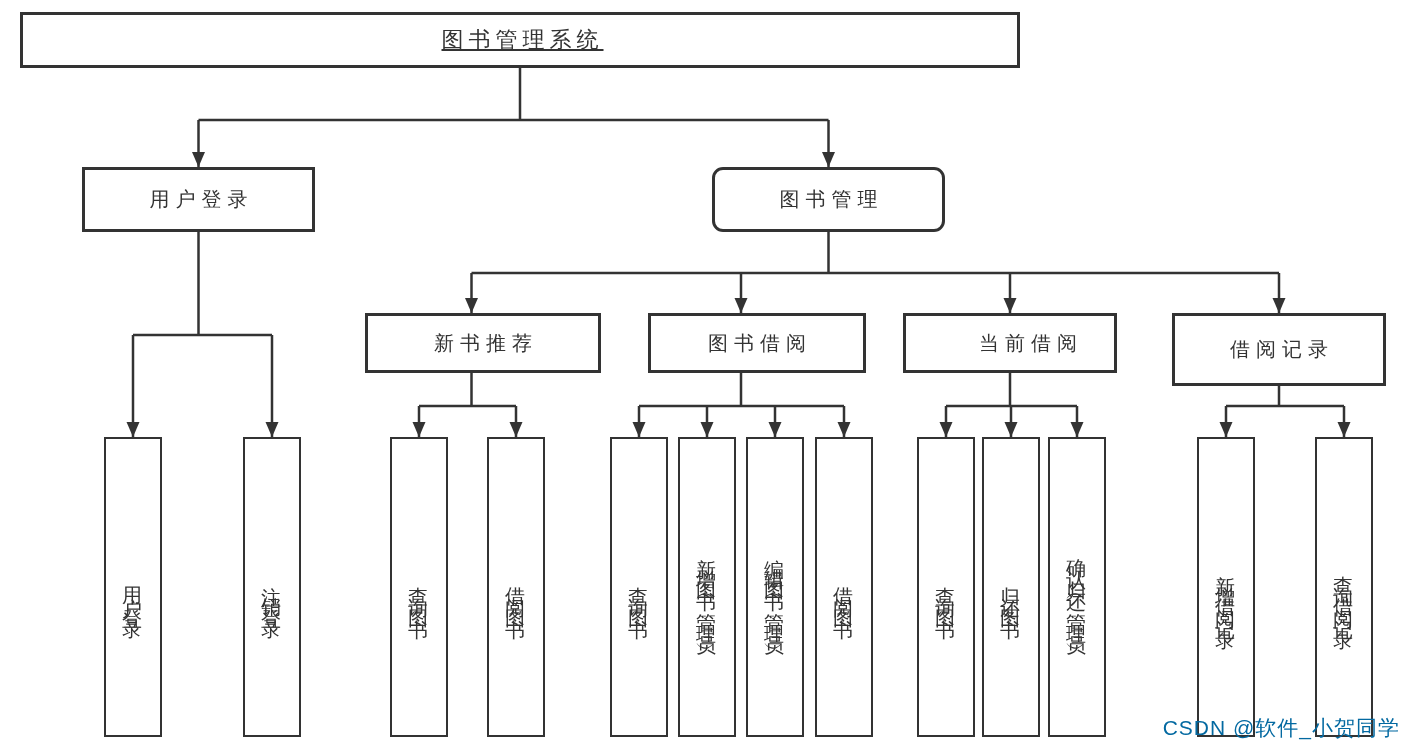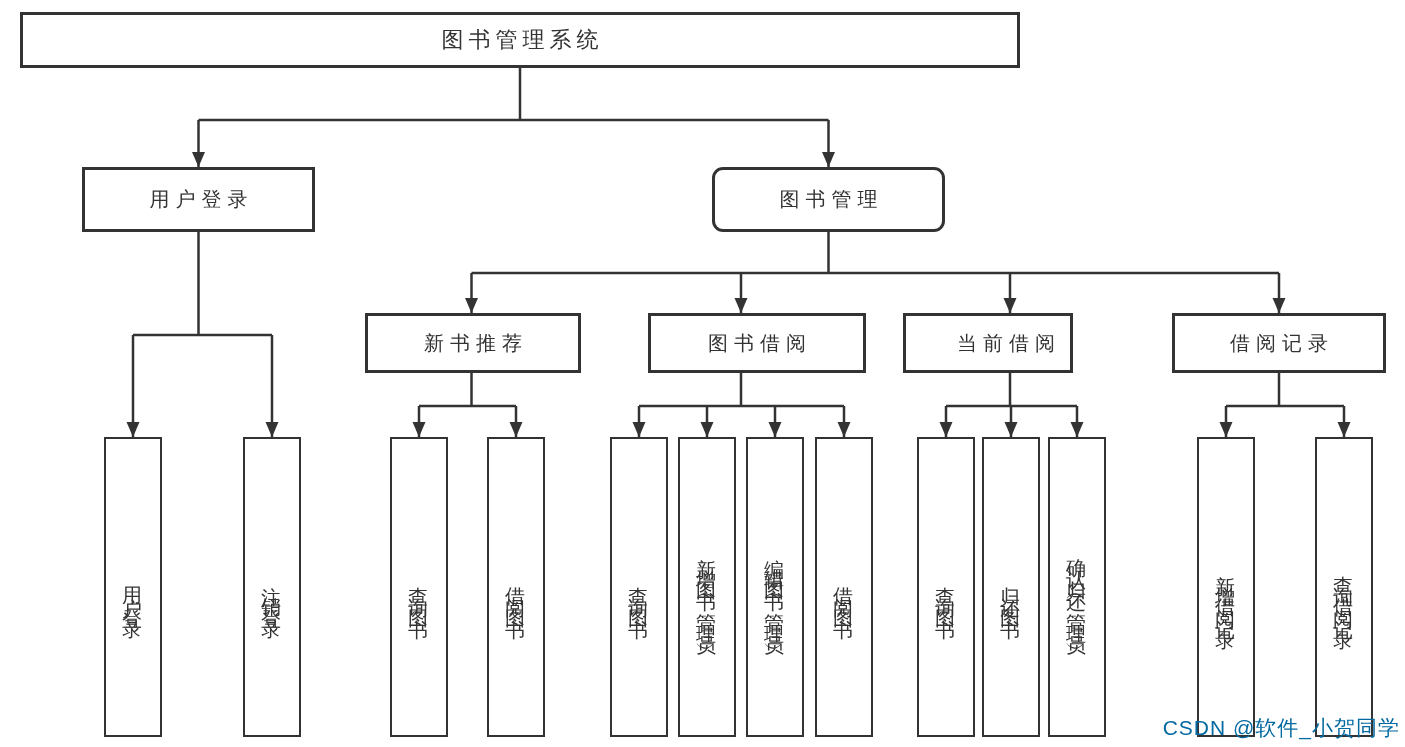--- a/index.html
+++ b/index.html
@@ -30,30 +30,30 @@
     align-items: center;
     justify-content: center;
     z-index: 2;
   }
   .hnode .lbl {
     font-size: 20px;
     letter-spacing: 6px;
     text-indent: 6px;
     white-space: nowrap;
   }
-  #n-root { left: 20px; top: 12px; width: 1000px; height: 56px; }
+  #n-root { left: 20px; top: 12px; width: 1000px; height: 56px; text-decoration: underline; }
   #n-root .lbl { font-size: 22px; letter-spacing: 5px; text-indent: 5px; }
   .l2 { border-width: 3px; }
   .l3 { border-width: 3px; }
   #n-login   { left: 82px;   top: 167px; width: 233px; height: 65px; }
   #n-mgmt    { left: 712px;  top: 167px; width: 233px; height: 65px; border-radius: 11px; }
-  #n-rec     { left: 365px;  top: 313px; width: 216px; height: 60px; }
+  #n-rec     { left: 365px;  top: 313px; width: 236px; height: 60px; }
   #n-borrow  { left: 632px;  top: 313px; width: 218px; height: 60px; margin-left: 16px; }
-  #n-current { left: 903px;  top: 313px; width: 170px; height: 60px; padding-left: 36px; }
-  #n-record  { left: 1172px; top: 313px; width: 214px; height: 60px; }
+  #n-current { left: 903px;  top: 313px; width: 214px; height: 60px; padding-left: 36px; }
+  #n-record  { left: 1172px; top: 313px; width: 214px; height: 73px; }
   .leaf {
     top: 437px;
     width: 58px;
     height: 300px;
     border-width: 2.5px;
   }
   .leaf .vlbl {
     writing-mode: vertical-rl;
     text-orientation: mixed;
     font-size: 20px;

